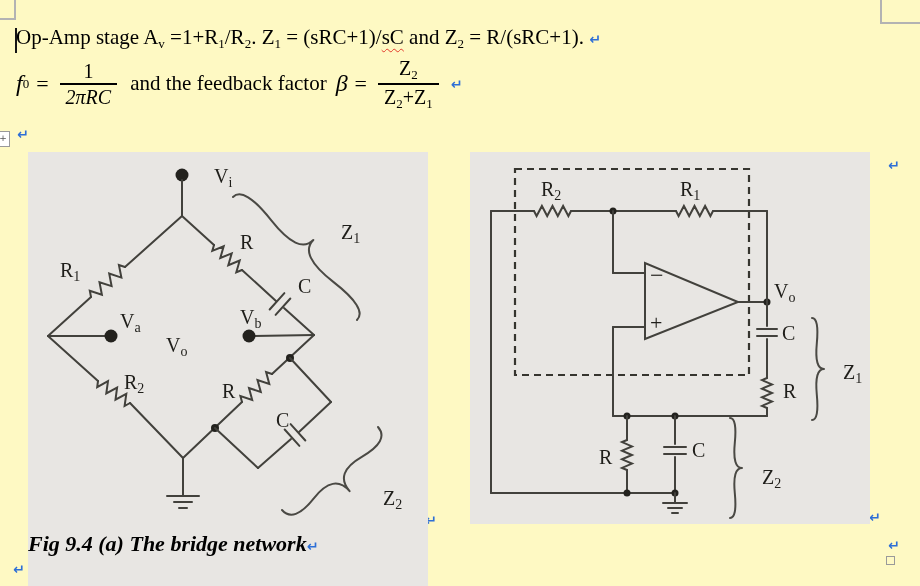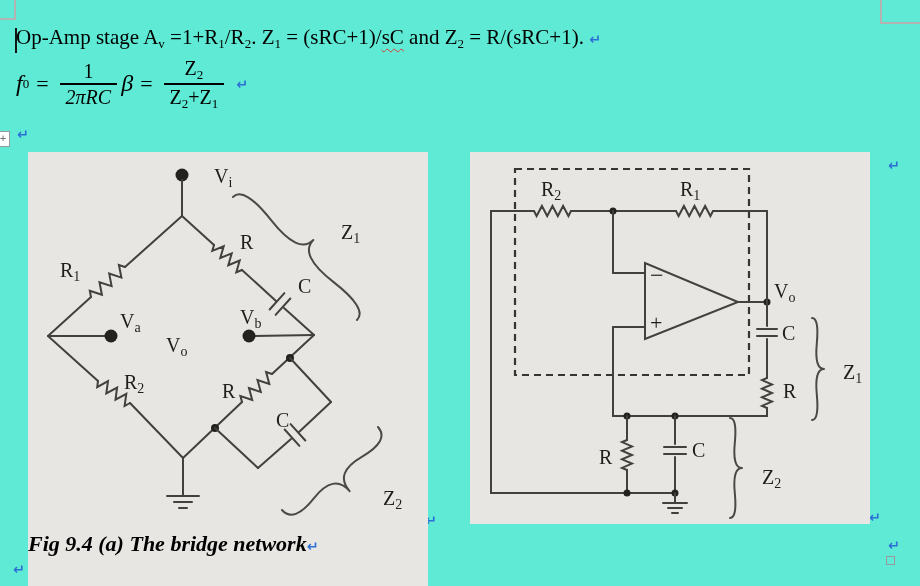--- a/index.html
+++ b/index.html
@@ -1,16 +1,16 @@
 <!DOCTYPE html>
 <html><head>
 <meta charset="utf-8">
 <style>
   html,body{margin:0;padding:0;background:#fff;}
-  .page{position:relative;width:920px;height:586px;background:#5eead4;overflow:hidden;
+  .page{position:relative;width:920px;height:586px;background:#fef9c3;overflow:hidden;
         font-family:"Liberation Serif",serif;color:#000;}
 
   
   .cmark-tl{position:absolute;left:0;top:0;width:14px;height:18px;
             border-right:2px solid #b3b3b3;border-bottom:2px solid #b3b3b3;}
   .cmark-tr{position:absolute;left:880px;top:0;width:40px;height:22px;
             border-left:2px solid #b3b3b3;border-bottom:2px solid #b3b3b3;}
   .caret{position:absolute;left:15px;top:28px;width:2px;height:25px;background:#151515;}
   .ret{color:#2e6fd6;font-family:"DejaVu Sans",sans-serif;font-weight:bold;
        font-size:14px;font-style:normal;}
@@ -57,20 +57,21 @@
   <div class="l1"><span>Op-Amp stage A</span><span class="sb">v</span><span> =1+R</span><span class="sb">1</span><span>/R</span><span class="sb">2</span><span>. Z</span><span class="sb">1</span><span> = (sRC+1)/</span><span class="spellerr">sC</span><span> and Z</span><span class="sb">2</span><span> = R/(sRC+1).</span> <span class="ret">↵</span></div>
 
   <div class="frow">
     <span class="it" style="font-size:24px">f</span>
       <span class="fsb">0</span>
     <span style="margin:0 7px">=</span>
     <span class="frac">
       <span class="num">1</span>
       <span class="den it">2πRC</span>
     </span>
+    <span style="margin:0 9px;font-size:21px">and the feedback factor</span>
     <span class="it" style="font-size:24px">β</span>
     <span style="margin:0 7px">=</span>
     <span class="frac">
       <span class="num"><span>Z</span><span class="fsb">2</span></span>
       <span class="den"><span>Z</span><span class="fsb">2</span><span>+</span><span>Z</span><span class="fsb">1</span></span>
     </span>
     <span class="ret" style="margin-left:8px">↵</span>
   </div>
 
   <div class="obox">+</div>

